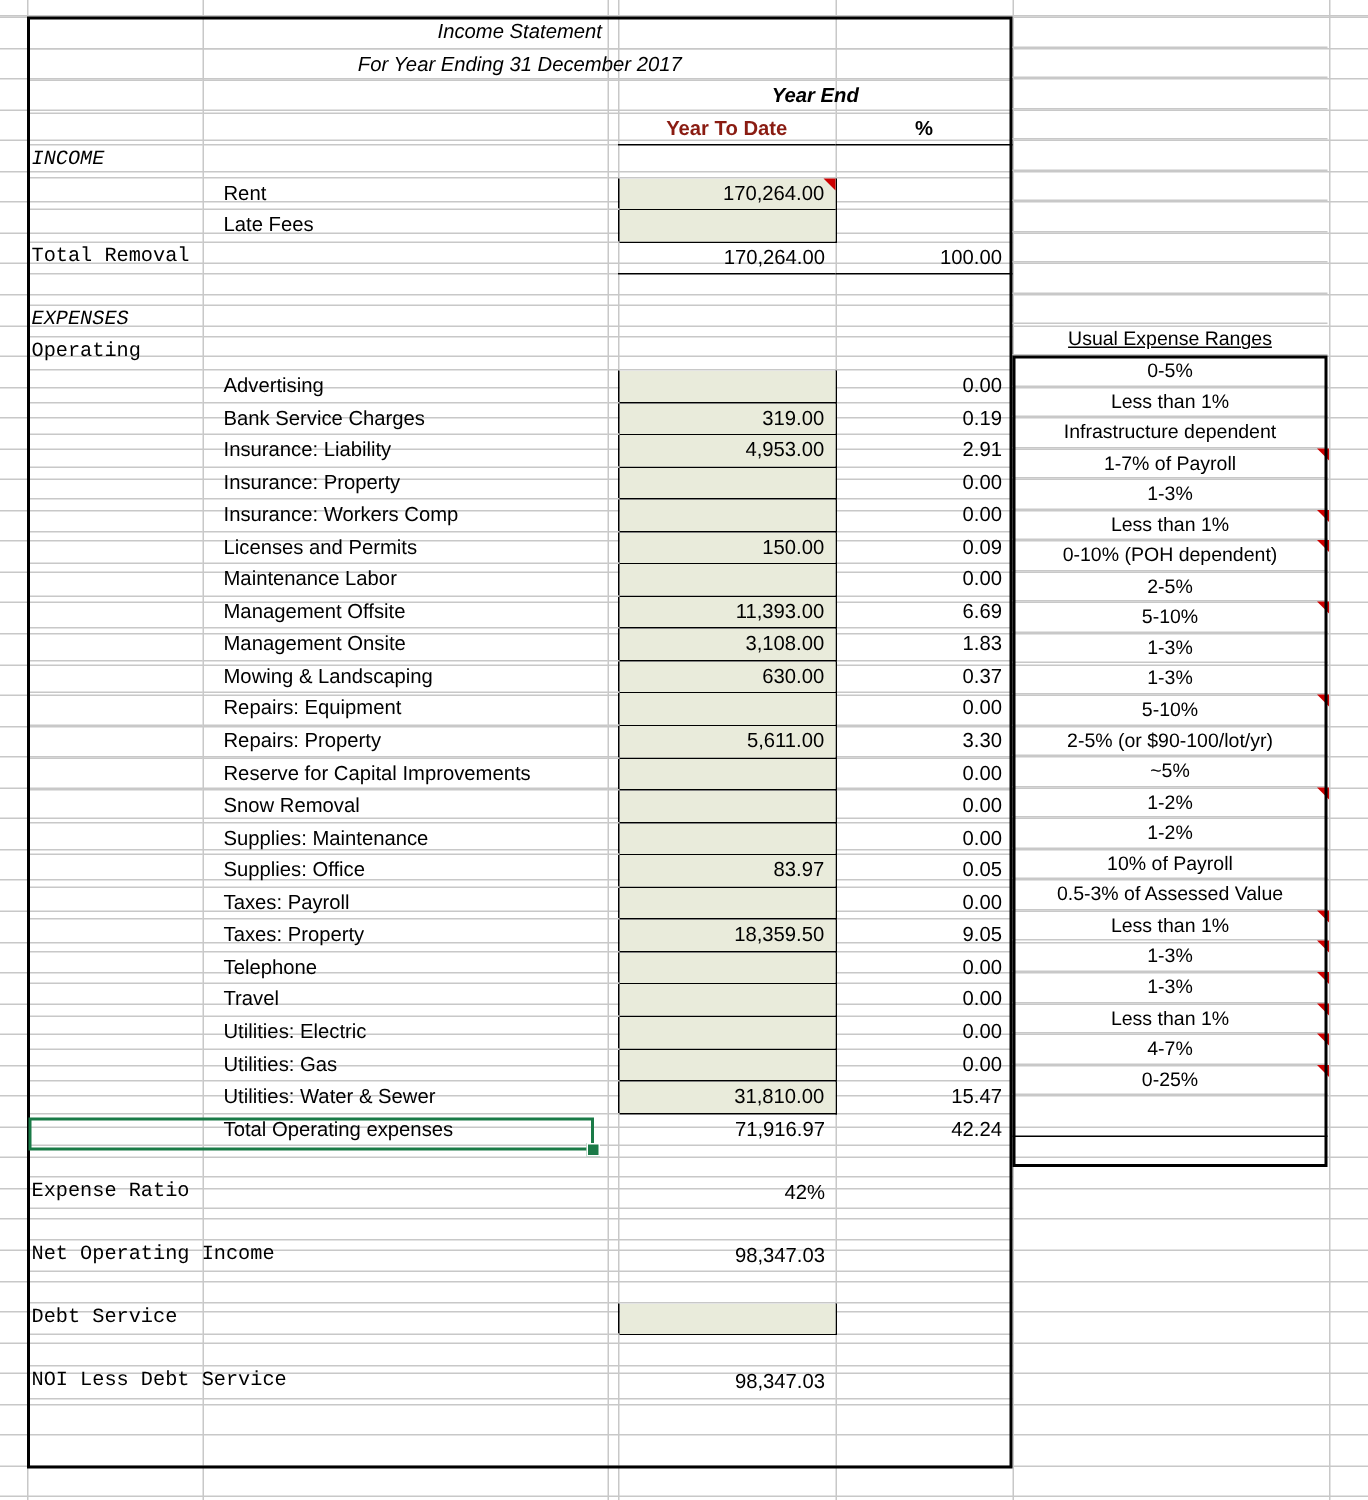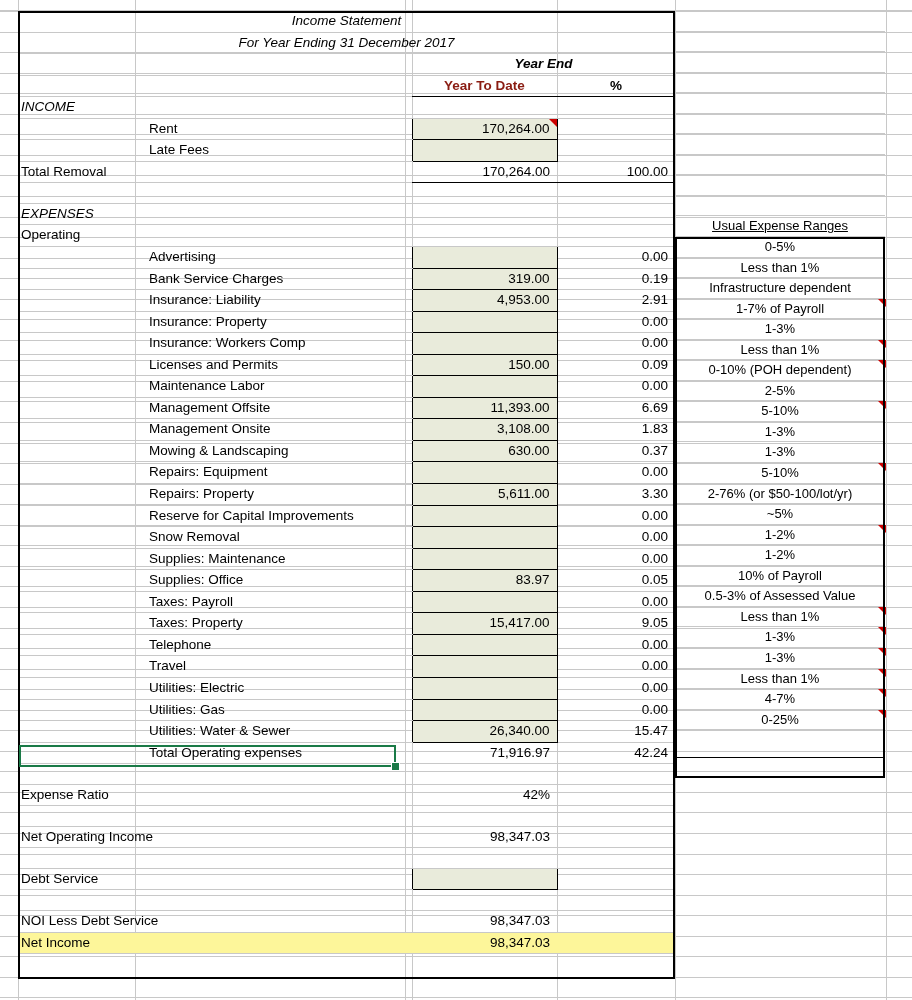--- a/index.html
+++ b/index.html
@@ -47,21 +47,21 @@
   }
   
   #stmt tr > td { border-bottom: 1px solid #c8c8c8; }
 
   col.c-a  { width: 117px; }
   col.c-b  { width: 270px; }
   col.c-gap{ width: 7px;  }
   col.c-ytd{ width: 145px; }
   col.c-pct{ width: 118px; }
 
-  .lbl-a  { text-align: left; }
+  .lbl-a  { text-align: left; font-family: Liberation Mono, monospace; }
   .lbl-b  { text-align: left; padding-left: 14px !important; }
   .ital   { font-style: italic; font-weight: 400; }
   .num    { text-align: right; padding-right: 7px !important; }
 
   
   #stmt-box {
     position: absolute;
     left: 18px; top: 11px;
     width: 657px; height: 968px;
     border: 2px solid #000;
@@ -431,21 +431,21 @@
           <td></td>
           <td class="lbl-b">Taxes: Payroll</td>
           <td></td>
           <td class="num inputcell mid"></td>
           <td class="num">0.00</td>
         </tr>
         <tr>
           <td></td>
           <td class="lbl-b">Taxes: Property</td>
           <td></td>
-          <td class="num inputcell mid">15,417.00</td>
+          <td class="num inputcell mid">18,359.50</td>
           <td class="num">9.05</td>
         </tr>
         <tr>
           <td></td>
           <td class="lbl-b">Telephone</td>
           <td></td>
           <td class="num inputcell mid"></td>
           <td class="num">0.00</td>
         </tr>
         <tr>
@@ -466,21 +466,21 @@
           <td></td>
           <td class="lbl-b">Utilities: Gas</td>
           <td></td>
           <td class="num inputcell mid"></td>
           <td class="num">0.00</td>
         </tr>
         <tr>
           <td></td>
           <td class="lbl-b">Utilities: Water &amp; Sewer</td>
           <td></td>
-          <td class="num inputcell mid">26,340.00</td>
+          <td class="num inputcell mid">31,810.00</td>
           <td class="num">15.47</td>
         </tr>
         <tr>
           <td></td>
           <td class="lbl-b">Total Operating expenses</td>
           <td></td>
           <td class="num top-rule">71,916.97</td>
           <td class="num top-rule">42.24</td>
         </tr>
         <tr>
@@ -527,27 +527,20 @@
         </tr>
         <tr>
           <td></td>
           <td></td>
           <td></td>
           <td></td>
           <td></td>
         </tr>
         <tr>
           <td class="lbl-a">NOI Less Debt Service</td>
-          <td></td>
-          <td></td>
-          <td class="num">98,347.03</td>
-          <td></td>
-        </tr>
-        <tr class="netincome">
-          <td class="lbl-a">Net Income</td>
           <td></td>
           <td></td>
           <td class="num">98,347.03</td>
           <td></td>
         </tr>
       </tbody>
   </table>
 
   <div id="stmt-box"></div>
 
@@ -569,21 +562,21 @@
         <div class="rrow">Infrastructure dependent</div>
         <div class="rrow">1-7% of Payroll<span class="cmt" style="right: -1px;"></span></div>
         <div class="rrow">1-3%</div>
         <div class="rrow">Less than 1%<span class="cmt" style="right: -1px;"></span></div>
         <div class="rrow">0-10% (POH dependent)<span class="cmt" style="right: -1px;"></span></div>
         <div class="rrow">2-5%</div>
         <div class="rrow">5-10%<span class="cmt" style="right: -1px;"></span></div>
         <div class="rrow">1-3%</div>
         <div class="rrow">1-3%</div>
         <div class="rrow">5-10%<span class="cmt" style="right: -1px;"></span></div>
-        <div class="rrow">2-76% (or $50-100/lot/yr)</div>
+        <div class="rrow">2-5% (or $90-100/lot/yr)</div>
         <div class="rrow">~5%</div>
         <div class="rrow">1-2%<span class="cmt" style="right: -1px;"></span></div>
         <div class="rrow">1-2%</div>
         <div class="rrow">10% of Payroll</div>
         <div class="rrow">0.5-3% of Assessed Value</div>
         <div class="rrow">Less than 1%<span class="cmt" style="right: -1px;"></span></div>
         <div class="rrow">1-3%<span class="cmt" style="right: -1px;"></span></div>
         <div class="rrow">1-3%<span class="cmt" style="right: -1px;"></span></div>
         <div class="rrow">Less than 1%<span class="cmt" style="right: -1px;"></span></div>
         <div class="rrow">4-7%<span class="cmt" style="right: -1px;"></span></div>

